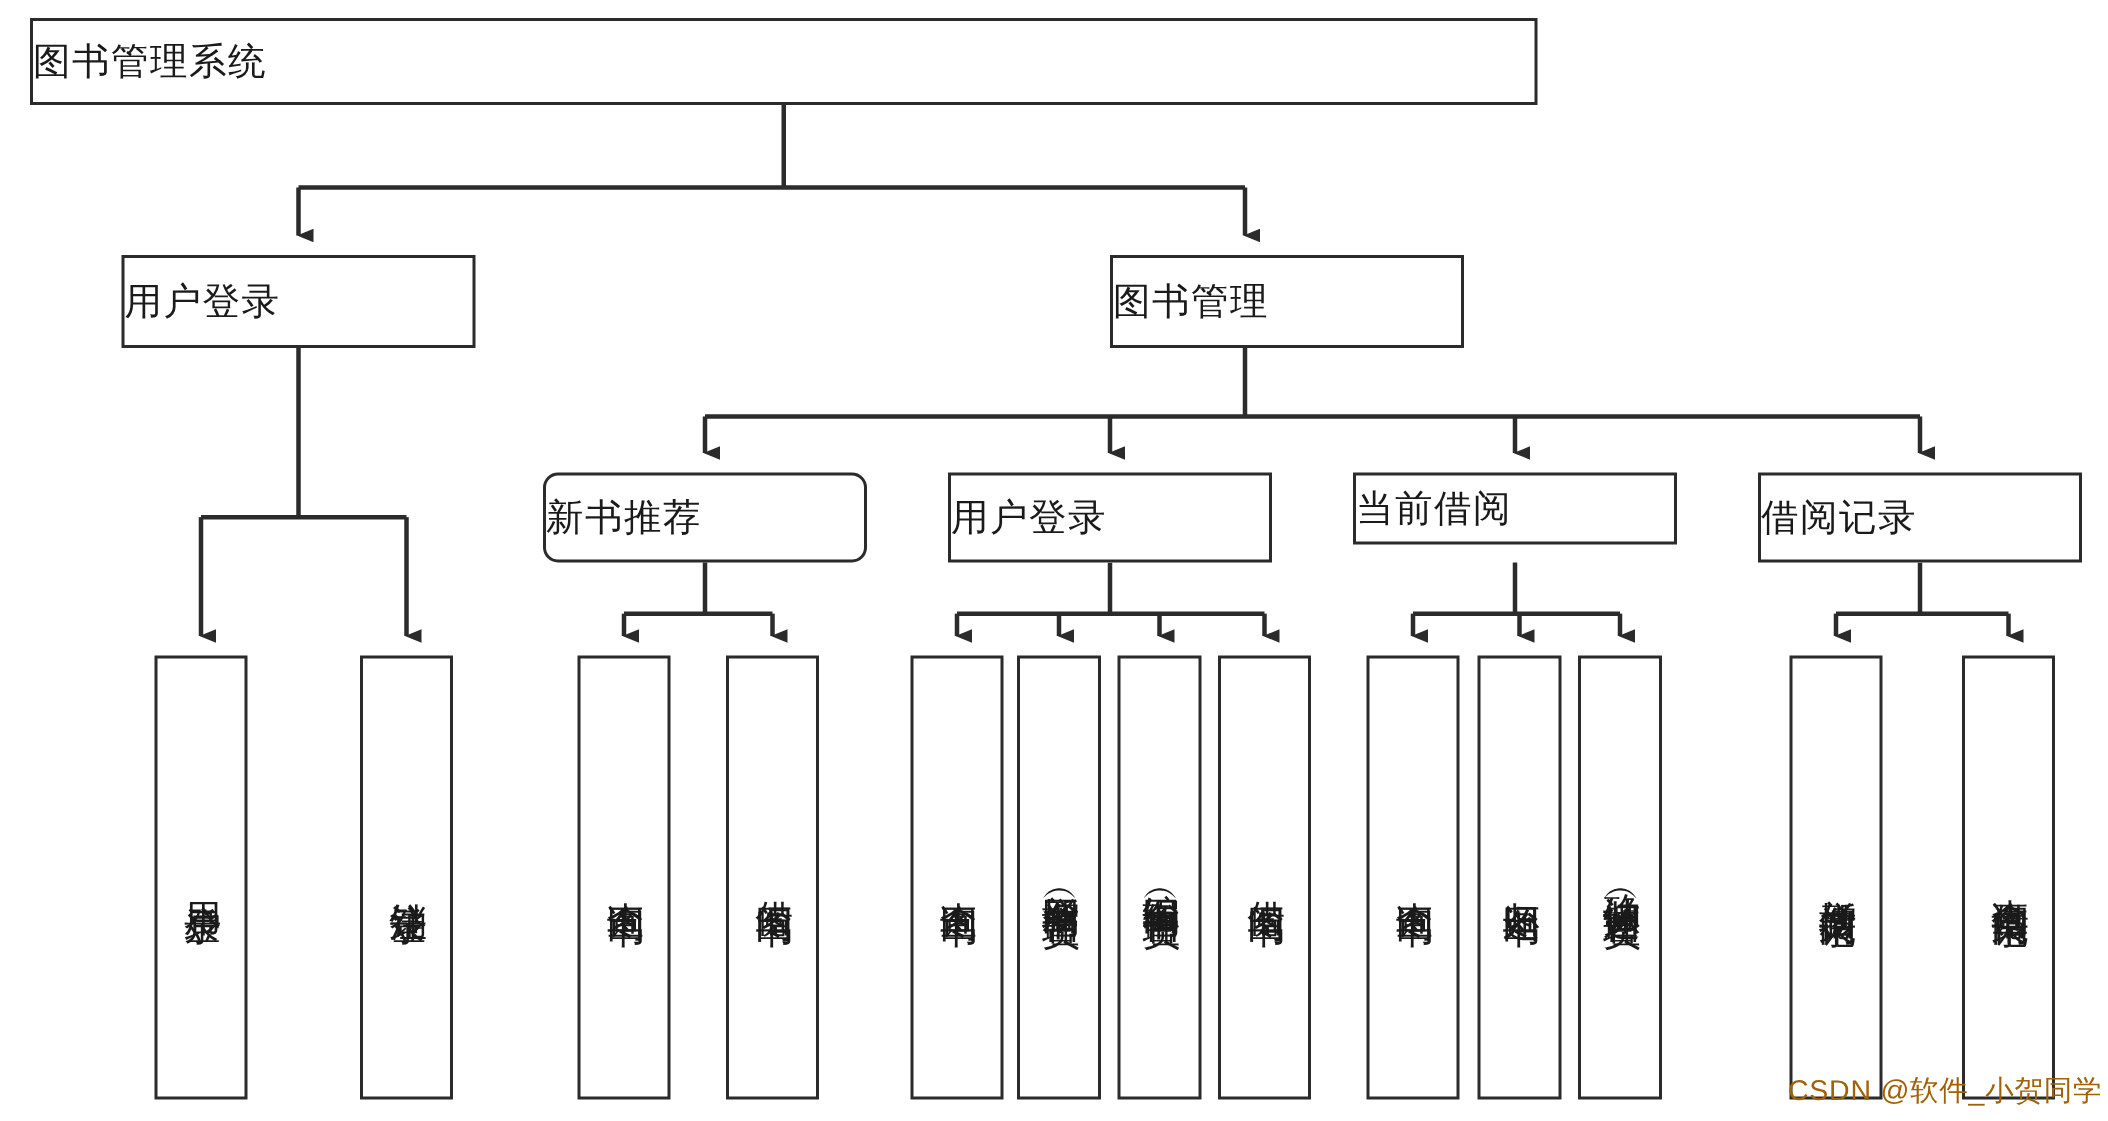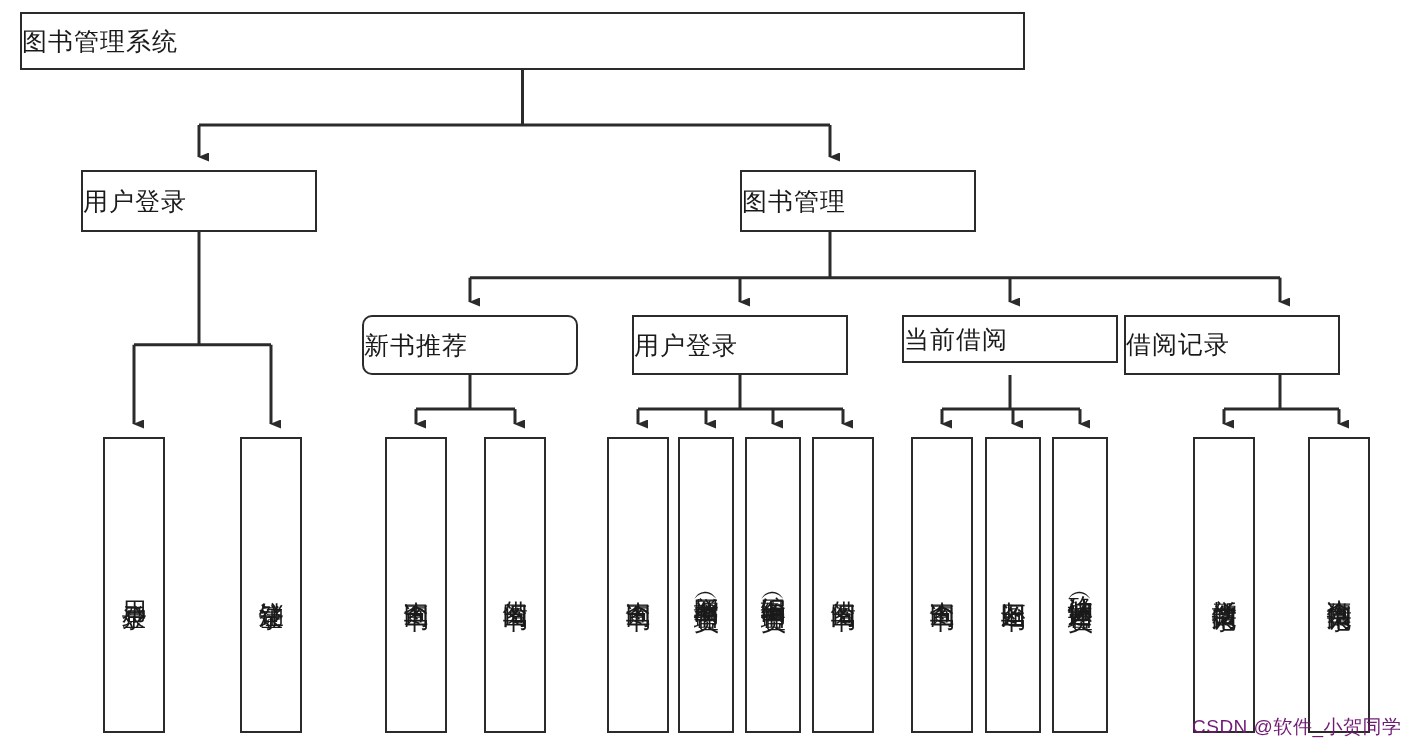--- a/index.html
+++ b/index.html
@@ -54,21 +54,21 @@
   .node .lbl {
     display: block;
   }
   .node.vert .lbl {
     writing-mode: vertical-rl;
     text-orientation: upright;
   }
   .watermark {
     position: absolute;
     font-size: 19px;
-    color: #701a75;
+    color: #a16207;
     white-space: nowrap;
     letter-spacing: 0.5px;
     user-select: none;
   }
 </style>
 </head>
 <body>
 
 <div id="canvas">
 
@@ -127,21 +127,21 @@
       </div>
       <div class="node horiz" style="left: 362px; top: 315px; width: 216px; height: 60px; border-radius: 10px;">
         <span class="lbl">新书推荐</span>
       </div>
       <div class="node horiz" style="left: 632px; top: 315px; width: 216px; height: 60px;">
         <span class="lbl">用户登录</span>
       </div>
       <div class="node horiz" style="left: 902px; top: 315px; width: 216px; height: 48px;">
         <span class="lbl">当前借阅</span>
       </div>
-      <div class="node horiz" style="left: 1124px; top: 315px; width: 216px; height: 60px; font-family: Liberation Serif, serif;">
+      <div class="node horiz" style="left: 1172px; top: 315px; width: 216px; height: 60px;">
         <span class="lbl">借阅记录</span>
       </div>
       <div class="node vert" style="left: 103px; top: 437px; width: 62px; height: 296px;">
         <span class="lbl">用户登录</span>
       </div>
       <div class="node vert" style="left: 240px; top: 437px; width: 62px; height: 296px;">
         <span class="lbl">注销登录</span>
       </div>
       <div class="node vert" style="left: 385px; top: 437px; width: 62px; height: 296px;">
         <span class="lbl">查询图书</span>

